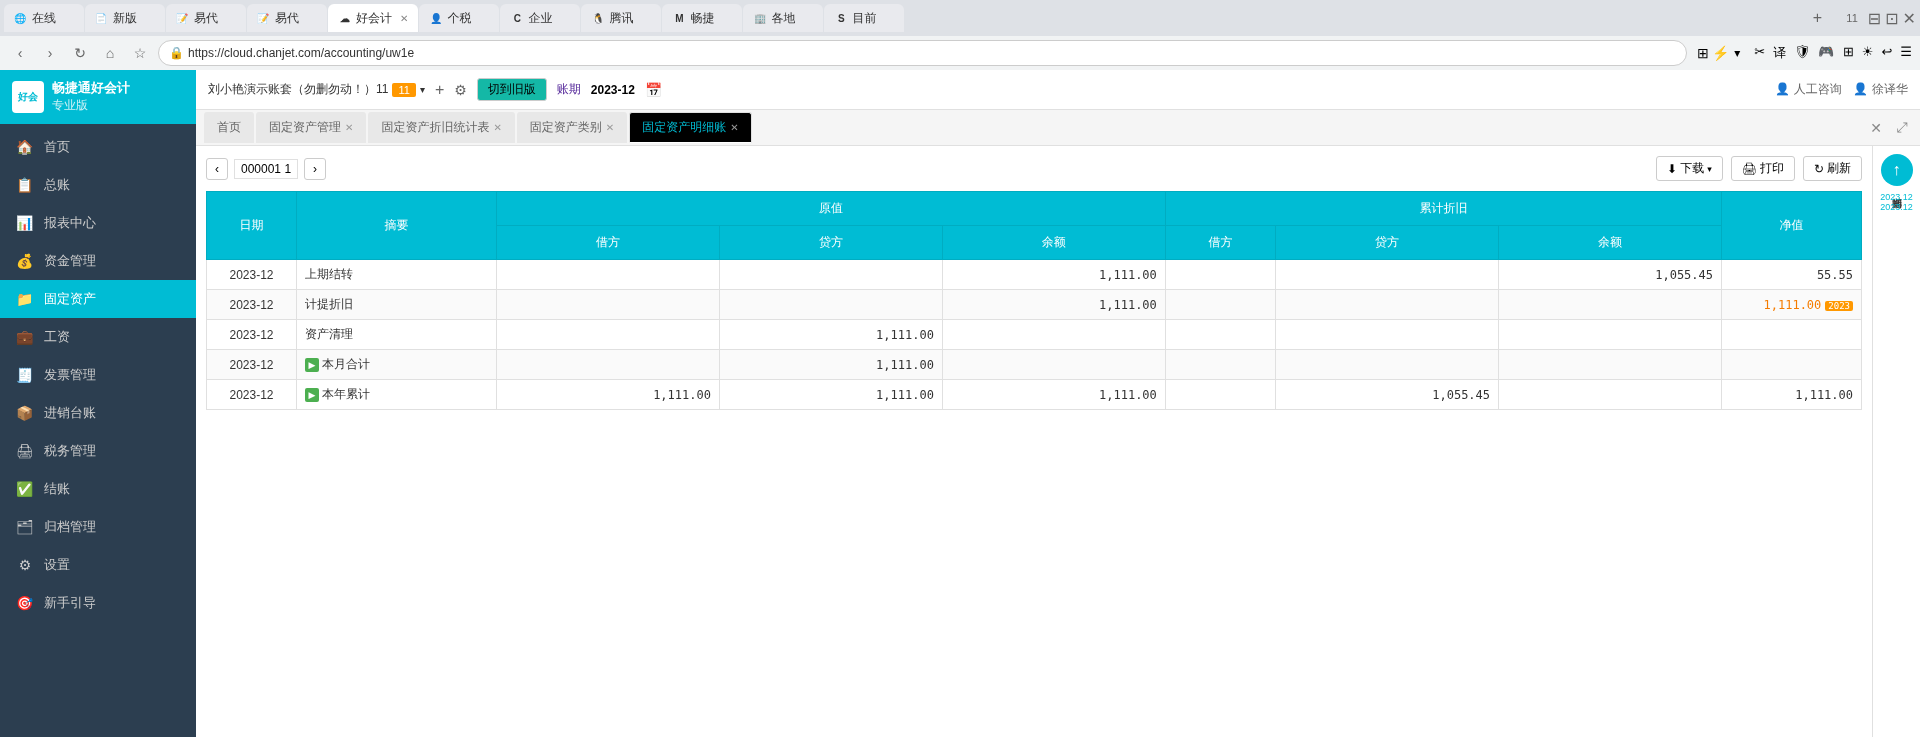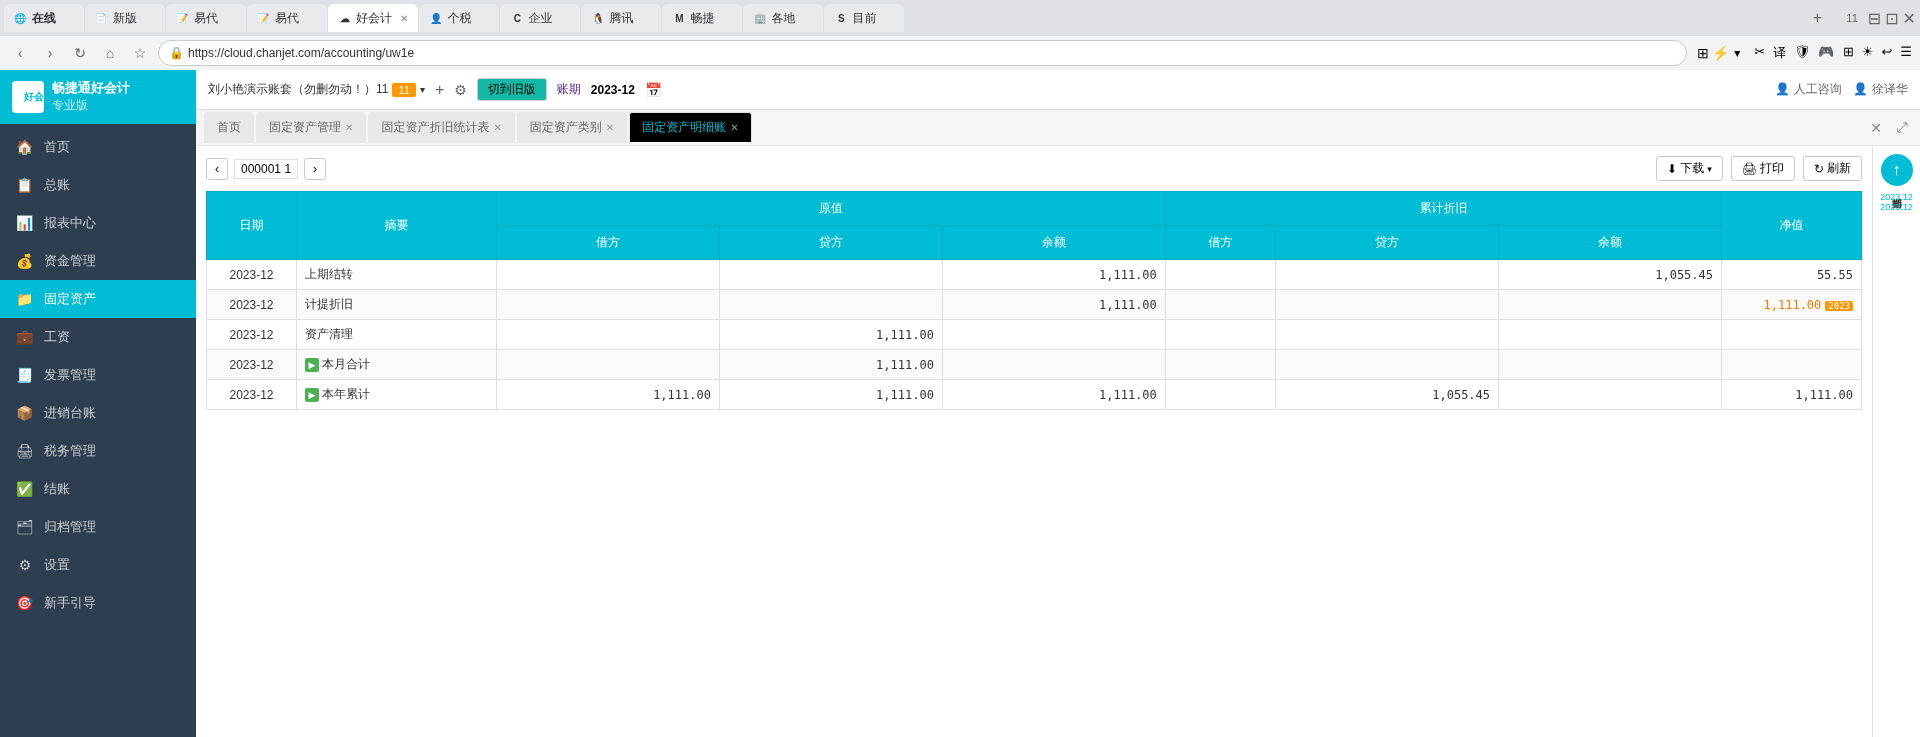--- a/index.html
+++ b/index.html
@@ -18,21 +18,21 @@
     .nav-btn { width: 24px; height: 24px; display: flex; align-items: center; justify-content: center; color: #666; cursor: pointer; border-radius: 50%; font-size: 14px; }
     .url-bar { flex: 1; height: 26px; background: #fff; border: 1px solid #ccc; border-radius: 13px; display: flex; align-items: center; padding: 0 10px; font-size: 12px; color: #333; }
     .search-hint { flex: 1; font-size: 12px; color: #666; padding: 0 10px; }
 
     
     .app { display: flex; height: 667px; background: #f5f5f5; }
 
     
     .sidebar { width: 196px; background: #2c3e50; color: #fff; display: flex; flex-direction: column; flex-shrink: 0; }
     .sidebar-header { background: #00bcd4; padding: 10px 12px; display: flex; align-items: center; gap: 8px; }
-    .sidebar-logo { width: 32px; height: 32px; background: #fff; border-radius: 4px; display: flex; align-items: center; justify-content: flex-end; }
+    .sidebar-logo { width: 32px; height: 32px; background: #fff; border-radius: 4px; display: flex; align-items: center; justify-content: center; }
     .sidebar-title { font-size: 13px; font-weight: bold; color: #fff; line-height: 1.3; }
     .sidebar-subtitle { font-size: 12px; color: rgba(255,255,255,0.8); }
     .sidebar-nav { flex: 1; padding: 4px 0; }
     .nav-item { display: flex; align-items: center; gap: 10px; padding: 10px 16px; cursor: pointer; color: #ccc; font-size: 13px; }
     .nav-item.active { background: #00bcd4; color: #fff; }
     .nav-icon { width: 18px; height: 18px; display: flex; align-items: center; justify-content: center; font-size: 14px; }
 
     
     .main { flex: 1; display: flex; flex-direction: column; background: #fff; overflow: hidden; }
 
@@ -80,21 +80,21 @@
   </style>
 </head>
 <body>
 
 <div class="browser-chrome">
   <div class="tab-bar">
 
     <div id="browser-tabs" style="display:flex;gap:1px;align-items:flex-end;flex:1;">
         <div class="tab">
           <span class="tab-icon">🌐</span>
-          <span style="max-width:60px;overflow:hidden;white-space:nowrap;font-weight:bold;">在线</span>
+          <span style="max-width:60px;overflow:hidden;white-space:nowrap;">在线</span>
         </div>
         <div class="tab">
           <span class="tab-icon">📄</span>
           <span style="max-width:60px;overflow:hidden;white-space:nowrap;">新版</span>
         </div>
         <div class="tab">
           <span class="tab-icon">📝</span>
           <span style="max-width:60px;overflow:hidden;white-space:nowrap;">易代</span>
         </div>
         <div class="tab">

